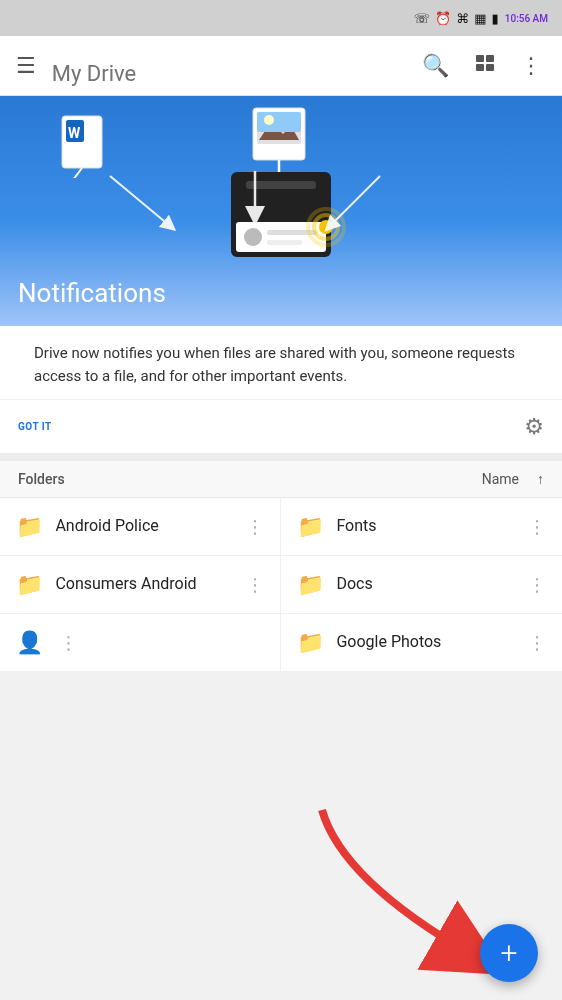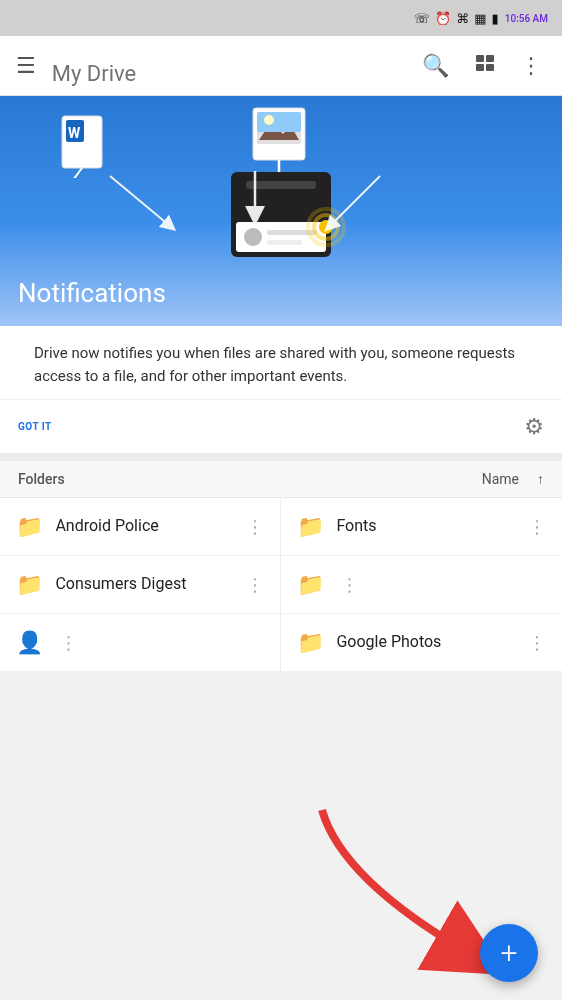--- a/index.html
+++ b/index.html
@@ -375,25 +375,26 @@
     <span class="more-icon">⋮</span>
   </div>
   <div class="folder-cell">
     <span class="folder-icon">📁</span>
     <span class="folder-name">Fonts</span>
     <span class="more-icon">⋮</span>
   </div>
 
   <div class="folder-cell">
     <span class="folder-icon">📁</span>
-    <span class="folder-name">Consumers Digest</span>
+    <span class="folder-name">Consumers Android</span>
     <span class="more-icon">⋮</span>
   </div>
   <div class="folder-cell">
     <span class="folder-icon">📁</span>
+    <span class="folder-name">Docs</span>
     <span class="more-icon">⋮</span>
   </div>
 
   <div class="folder-cell">
     <span class="folder-person-icon">👤</span>
     <span class="more-icon">⋮</span>
   </div>
   <div class="folder-cell">
     <span class="folder-icon">📁</span>
     <span class="folder-name">Google Photos</span>

